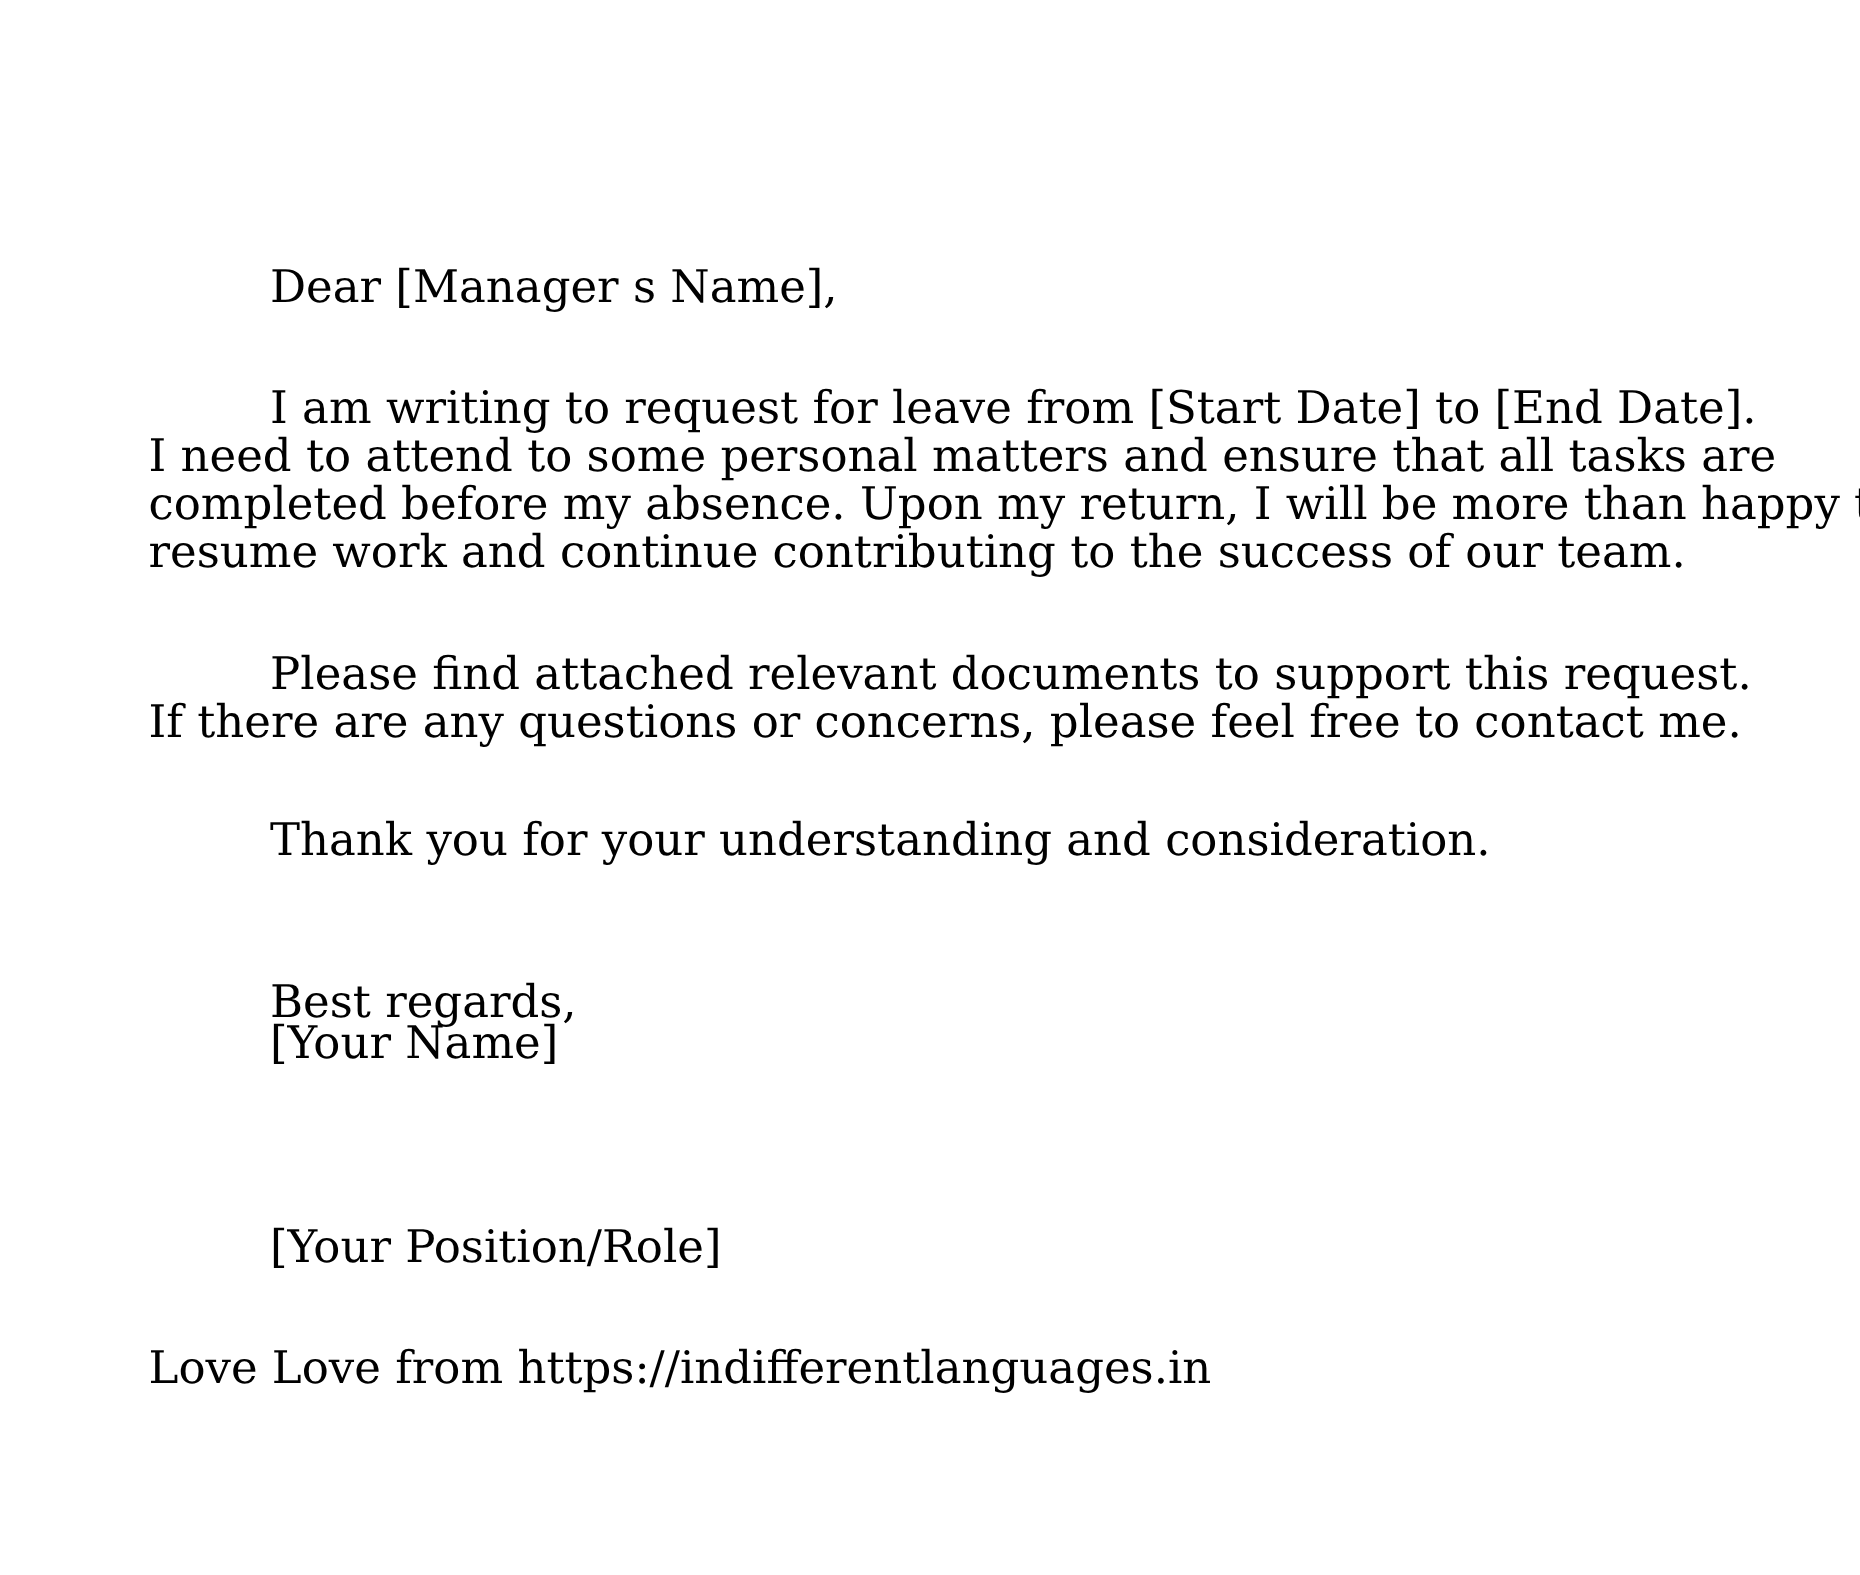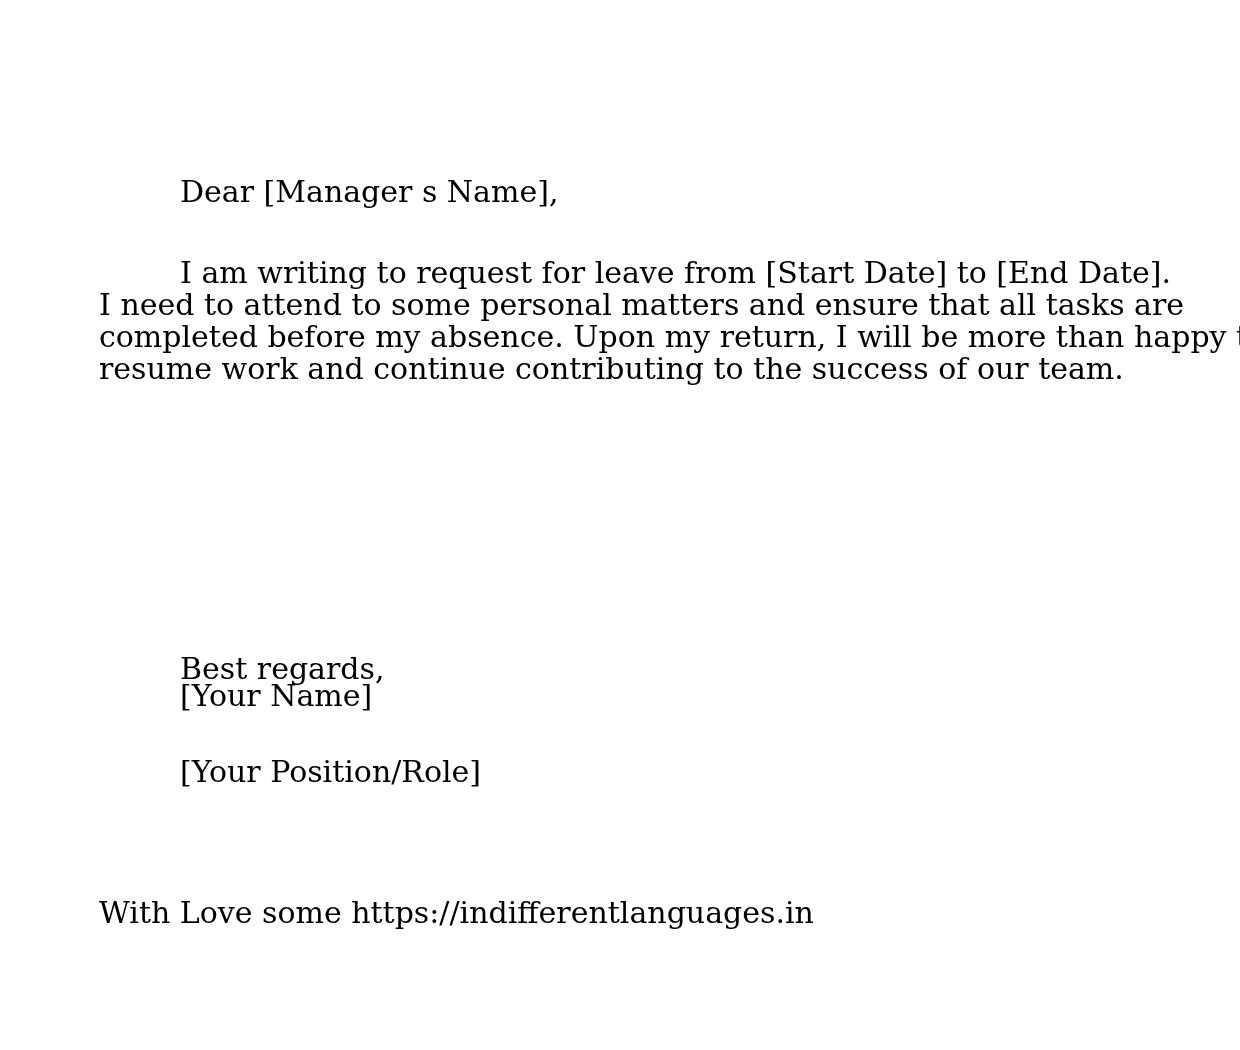--- a/index.html
+++ b/index.html
@@ -40,23 +40,26 @@
 
 <div class="page">
 
   <p class="block" style="top: 176px;">Dear [Manager s Name],</p>
 
   <p class="block" style="top: 257px;">I am writing to request for leave from [Start Date] to [End Date].
 I need to attend to some personal matters and ensure that all tasks are
 completed before my absence. Upon my return, I will be more than happy to
 resume work and continue contributing to the success of our team.</p>
 
+  <p class="block" style="top: 434px;">Please find attached relevant documents to support this request.
+If there are any questions or concerns, please feel free to contact me.</p>
 
+  <p class="block" style="top: 545px;">Thank you for your understanding and consideration.</p>
 
   <p class="block" style="top: 653px;">Best regards,</p>
 
   <p class="block" style="top: 680px;">[Your Name]</p>
 
-  <p class="block" style="top: 756px;">[Your Position/Role]</p>
+  <p class="block" style="top: 816px;">[Your Position/Role]</p>
 
-  <p class="block no-indent" style="top: 897px;">With Love some https://indifferentlanguages.in</p>
+  <p class="block no-indent" style="top: 897px;">Love Love from https://indifferentlanguages.in</p>
 
 </div>
 
 </body></html>

